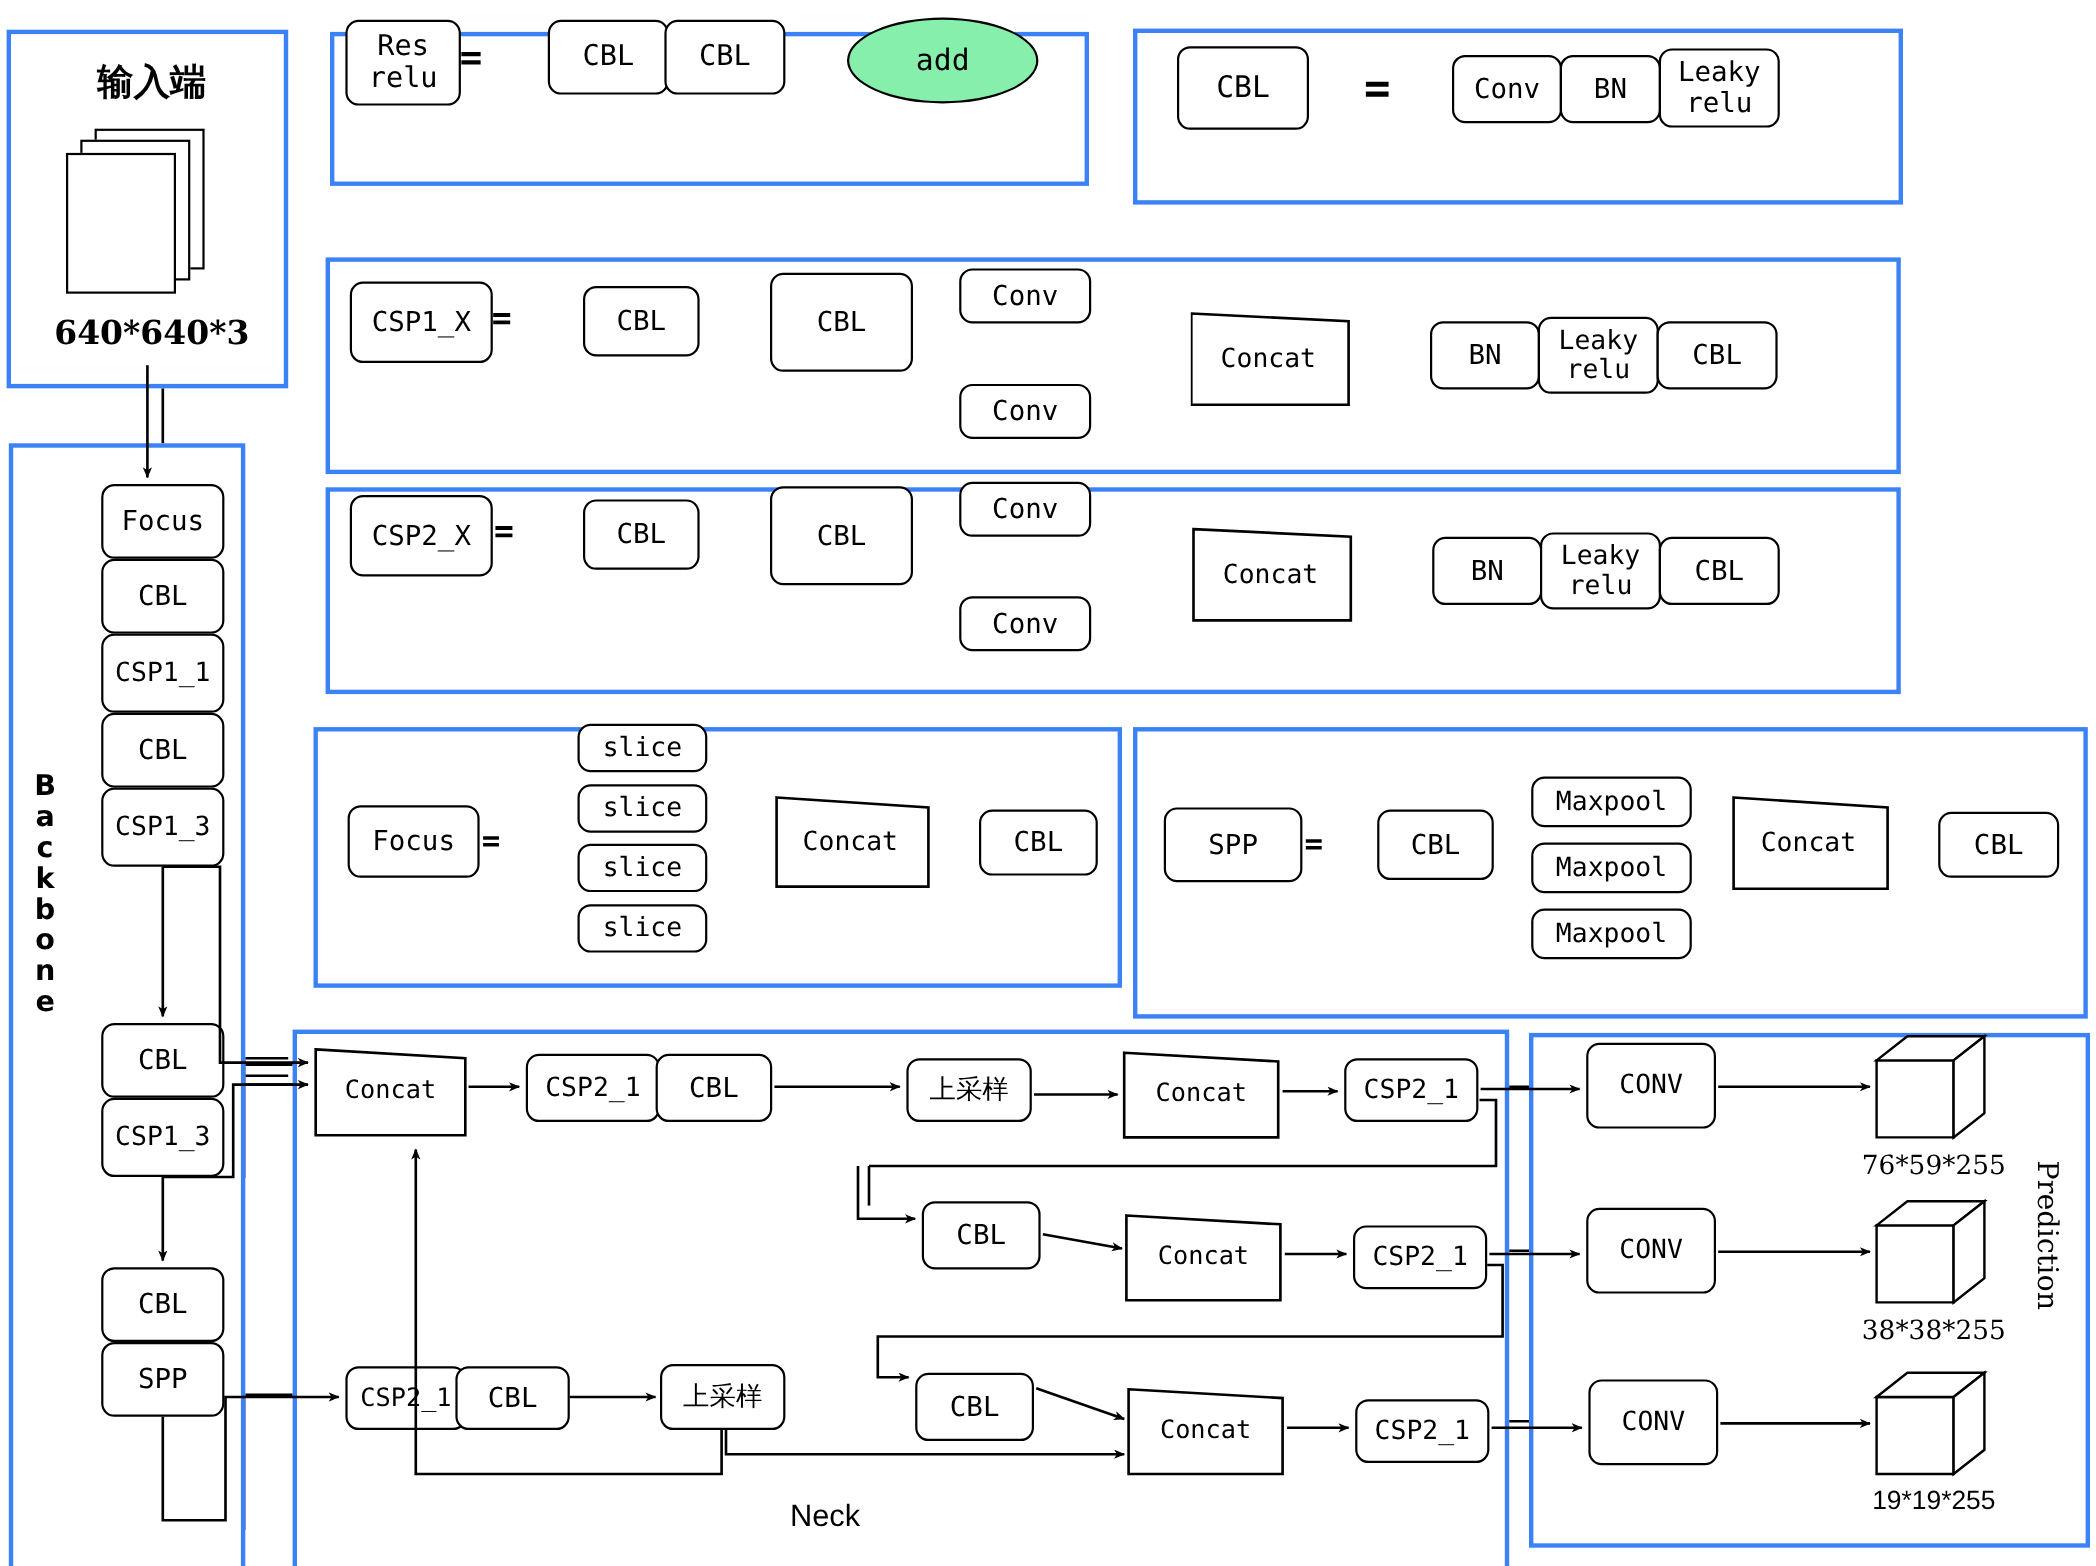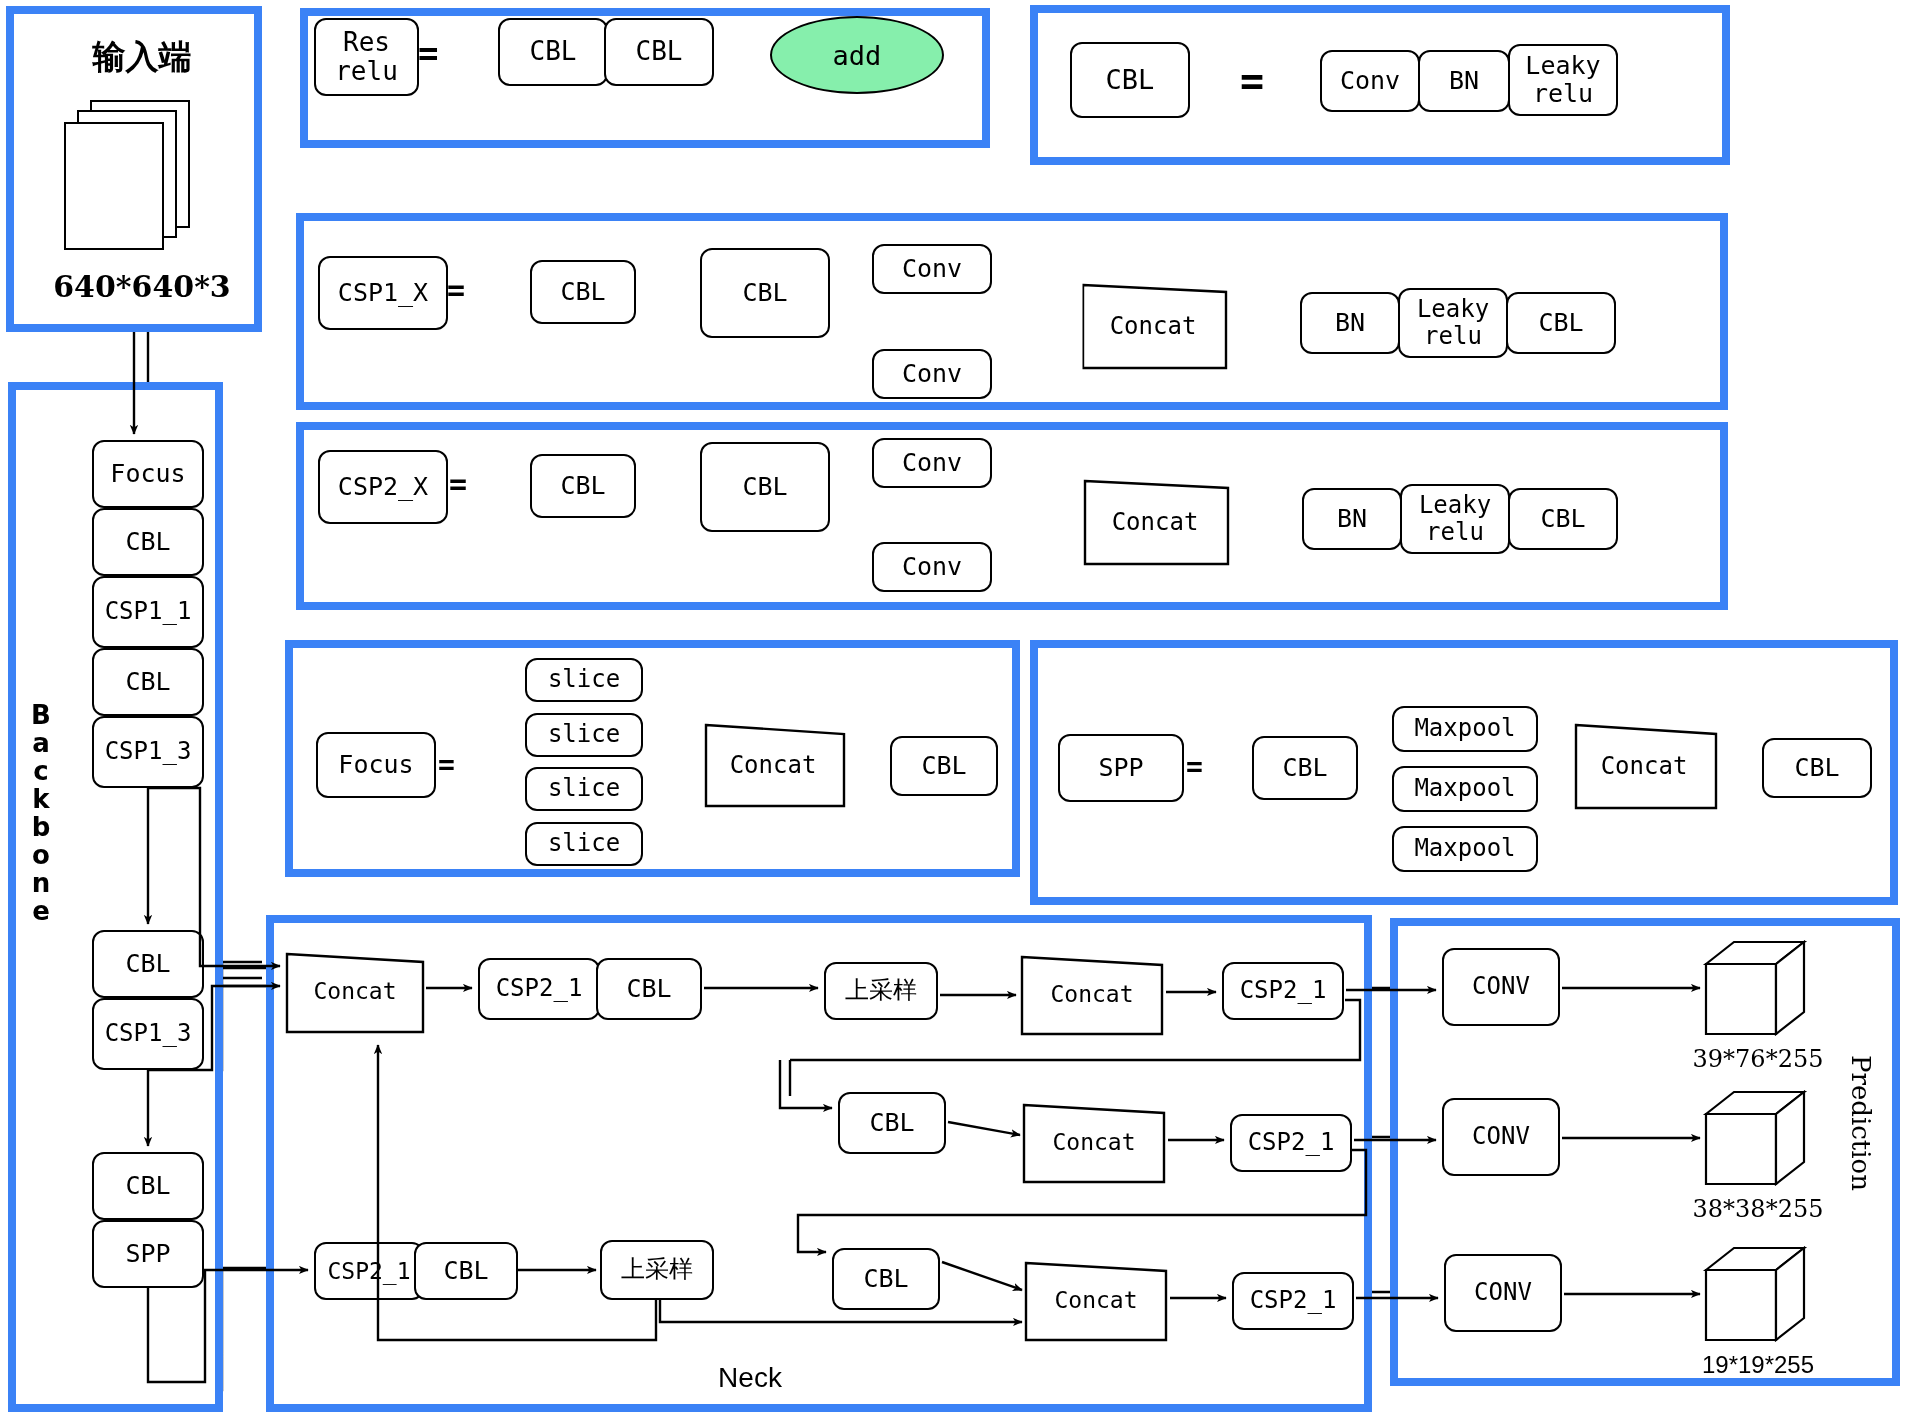--- a/index.html
+++ b/index.html
@@ -1,21 +1,21 @@
 <!DOCTYPE html>
 <html><head>
 <meta charset="utf-8">
 <style>
   html,body{margin:0;padding:0;background:#fff;}
   body{width:1905px;height:1424px;position:relative;
        font-family:"DejaVu Sans Mono","Liberation Mono",monospace;}
   #stage{position:absolute;left:0;top:0;width:1905px;height:1424px;}
 
   
-  .panel{position:absolute;border:8px solid #3b82f6;background:#fff;box-sizing:border-box;}
+  .panel{position:absolute;border:4px solid #3b82f6;background:#fff;box-sizing:border-box;margin-top:21px;}
   .rbox{position:absolute;border:2.2px solid #000;border-radius:12px;background:#fff;
         box-sizing:border-box;display:flex;align-items:center;justify-content:center;
         text-align:center;line-height:1.05;color:#000;}
   .rbox.two{line-height:1.12;}
   .plain{position:absolute;display:flex;align-items:center;justify-content:center;
          text-align:center;color:#000;white-space:pre;}
   .trap{position:absolute;background:#fff;}
   .trap .tl{position:absolute;inset:0;display:flex;align-items:center;justify-content:center;}
   .eq{position:absolute;color:#000;font-weight:700;}
   svg.lines{position:absolute;left:0;top:0;width:1905px;height:1424px;overflow:visible;
@@ -492,21 +492,21 @@
     <span>CONV</span>
   </div>
   <div class="cube" style="left:1700px;top:938px;width:110px;height:100px;">
     <svg width="110" height="100">
       <polygon points="6,26 76,26 76,96 6,96" fill="#fff" stroke="#000" stroke-width="2.2"></polygon>
       <polygon points="6,26 34,4 104,4 76,26" fill="#fff" stroke="#000" stroke-width="2.2"></polygon>
       <polygon points="76,26 104,4 104,74 76,96" fill="#fff" stroke="#000" stroke-width="2.2"></polygon>
     </svg>
   </div>
   <div class="plain" style="left:1640px;top:1042px;width:236px;height:34px;font-size:24px;
-              font-family:'DejaVu Serif','Liberation Serif',serif;">39*76*255</div>
+              font-family:'DejaVu Serif','Liberation Serif',serif;">76*59*255</div>
 
   <div class="rbox" style="left:1442px;top:1098px;width:118px;height:78px;font-size:24px;">
     <span>CONV</span>
   </div>
   <div class="cube" style="left:1700px;top:1088px;width:110px;height:100px;">
     <svg width="110" height="100">
       <polygon points="6,26 76,26 76,96 6,96" fill="#fff" stroke="#000" stroke-width="2.2"></polygon>
       <polygon points="6,26 34,4 104,4 76,26" fill="#fff" stroke="#000" stroke-width="2.2"></polygon>
       <polygon points="76,26 104,4 104,74 76,96" fill="#fff" stroke="#000" stroke-width="2.2"></polygon>
     </svg>

